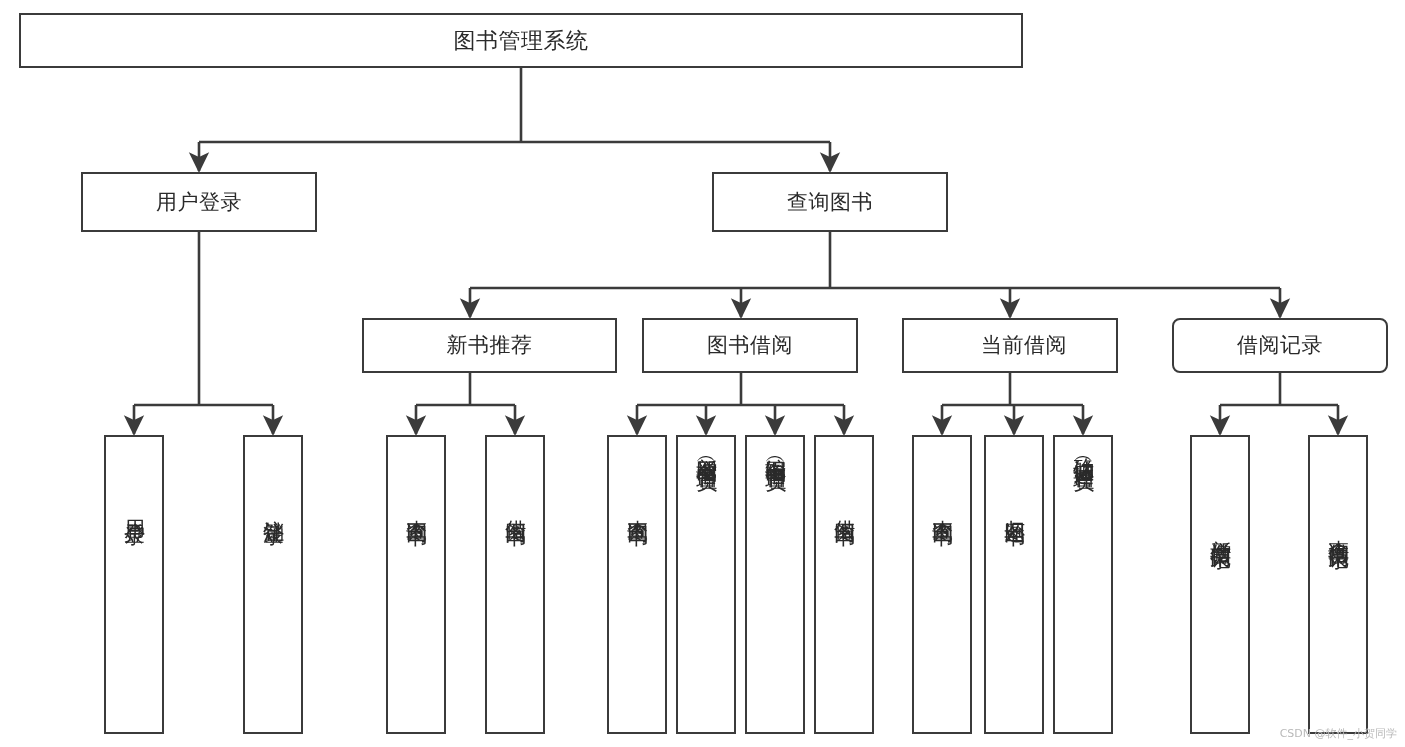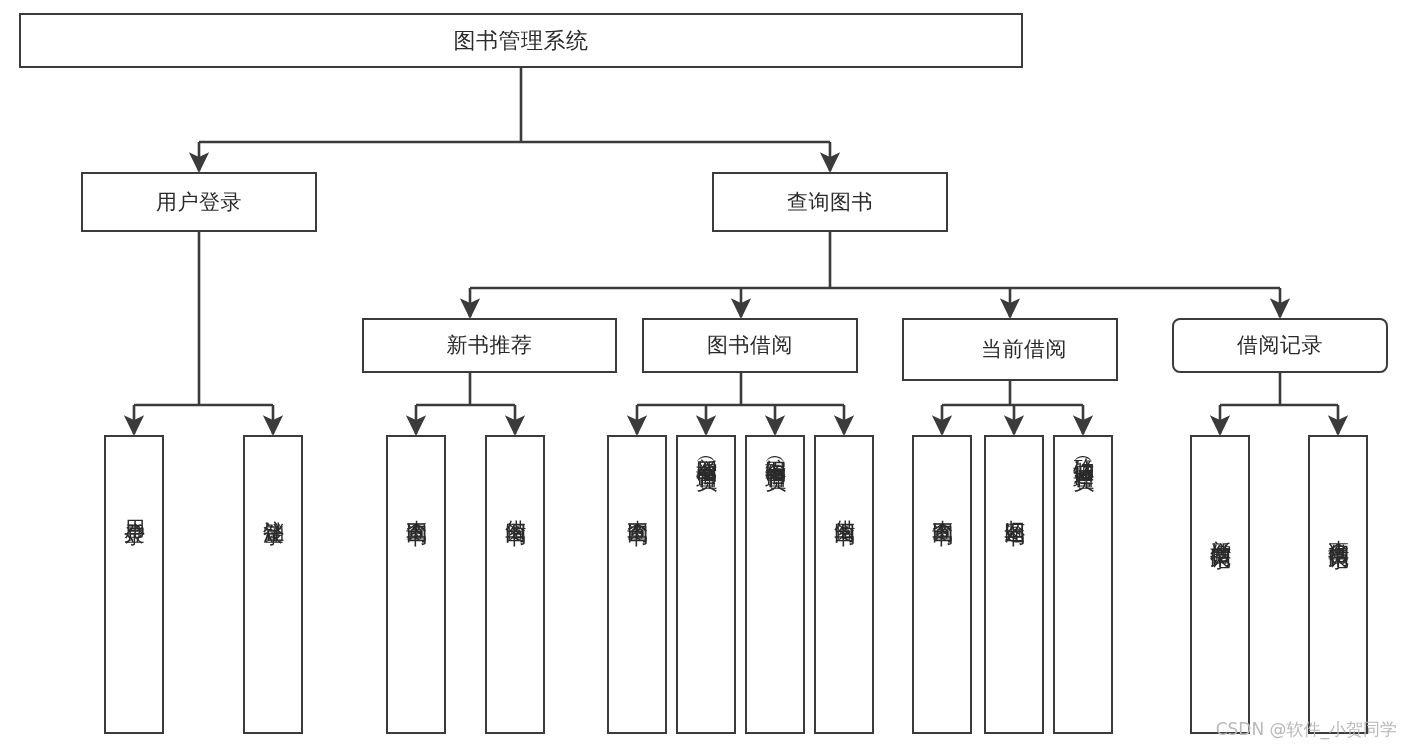--- a/index.html
+++ b/index.html
@@ -69,21 +69,21 @@
     
     margin-top: 62px;
   }
   .node.vert.midlow .node-label {
     margin-top: 82px;
   }
   .watermark {
     position: absolute;
     right: 8px;
     bottom: 6px;
-    font-size: 17px;
+    font-size: 11px;
     color: #b9b9b9;
     z-index: 3;
     white-space: nowrap;
     font-family: "DejaVu Sans", "Liberation Sans", sans-serif;
   }
 </style>
 </head>
 <body>
 
 <div id="diagram-canvas">
@@ -140,21 +140,21 @@
       </div>
       <div class="node horiz" style="left: 712px; top: 172px; width: 236px; height: 60px;">
         <span class="node-label">查询图书</span>
       </div>
       <div class="node horiz" style="left: 362px; top: 318px; width: 255px; height: 55px;">
         <span class="node-label">新书推荐</span>
       </div>
       <div class="node horiz" style="left: 633px; top: 318px; width: 216px; height: 55px; margin-left: 9px;">
         <span class="node-label">图书借阅</span>
       </div>
-      <div class="node horiz" style="left: 902px; top: 318px; width: 216px; height: 63px; padding-left: 28px;">
+      <div class="node horiz" style="left: 902px; top: 318px; width: 216px; height: 55px; padding-left: 28px;">
         <span class="node-label">当前借阅</span>
       </div>
       <div class="node horiz" style="left: 1172px; top: 318px; width: 216px; height: 55px; border-radius: 8px;">
         <span class="node-label">借阅记录</span>
       </div>
       <div class="node vert mid" style="left: 104px; top: 435px; width: 60px; height: 299px;">
         <span class="node-label">用户登录</span>
       </div>
       <div class="node vert mid" style="left: 243px; top: 435px; width: 60px; height: 299px;">
         <span class="node-label">注销登录</span>

